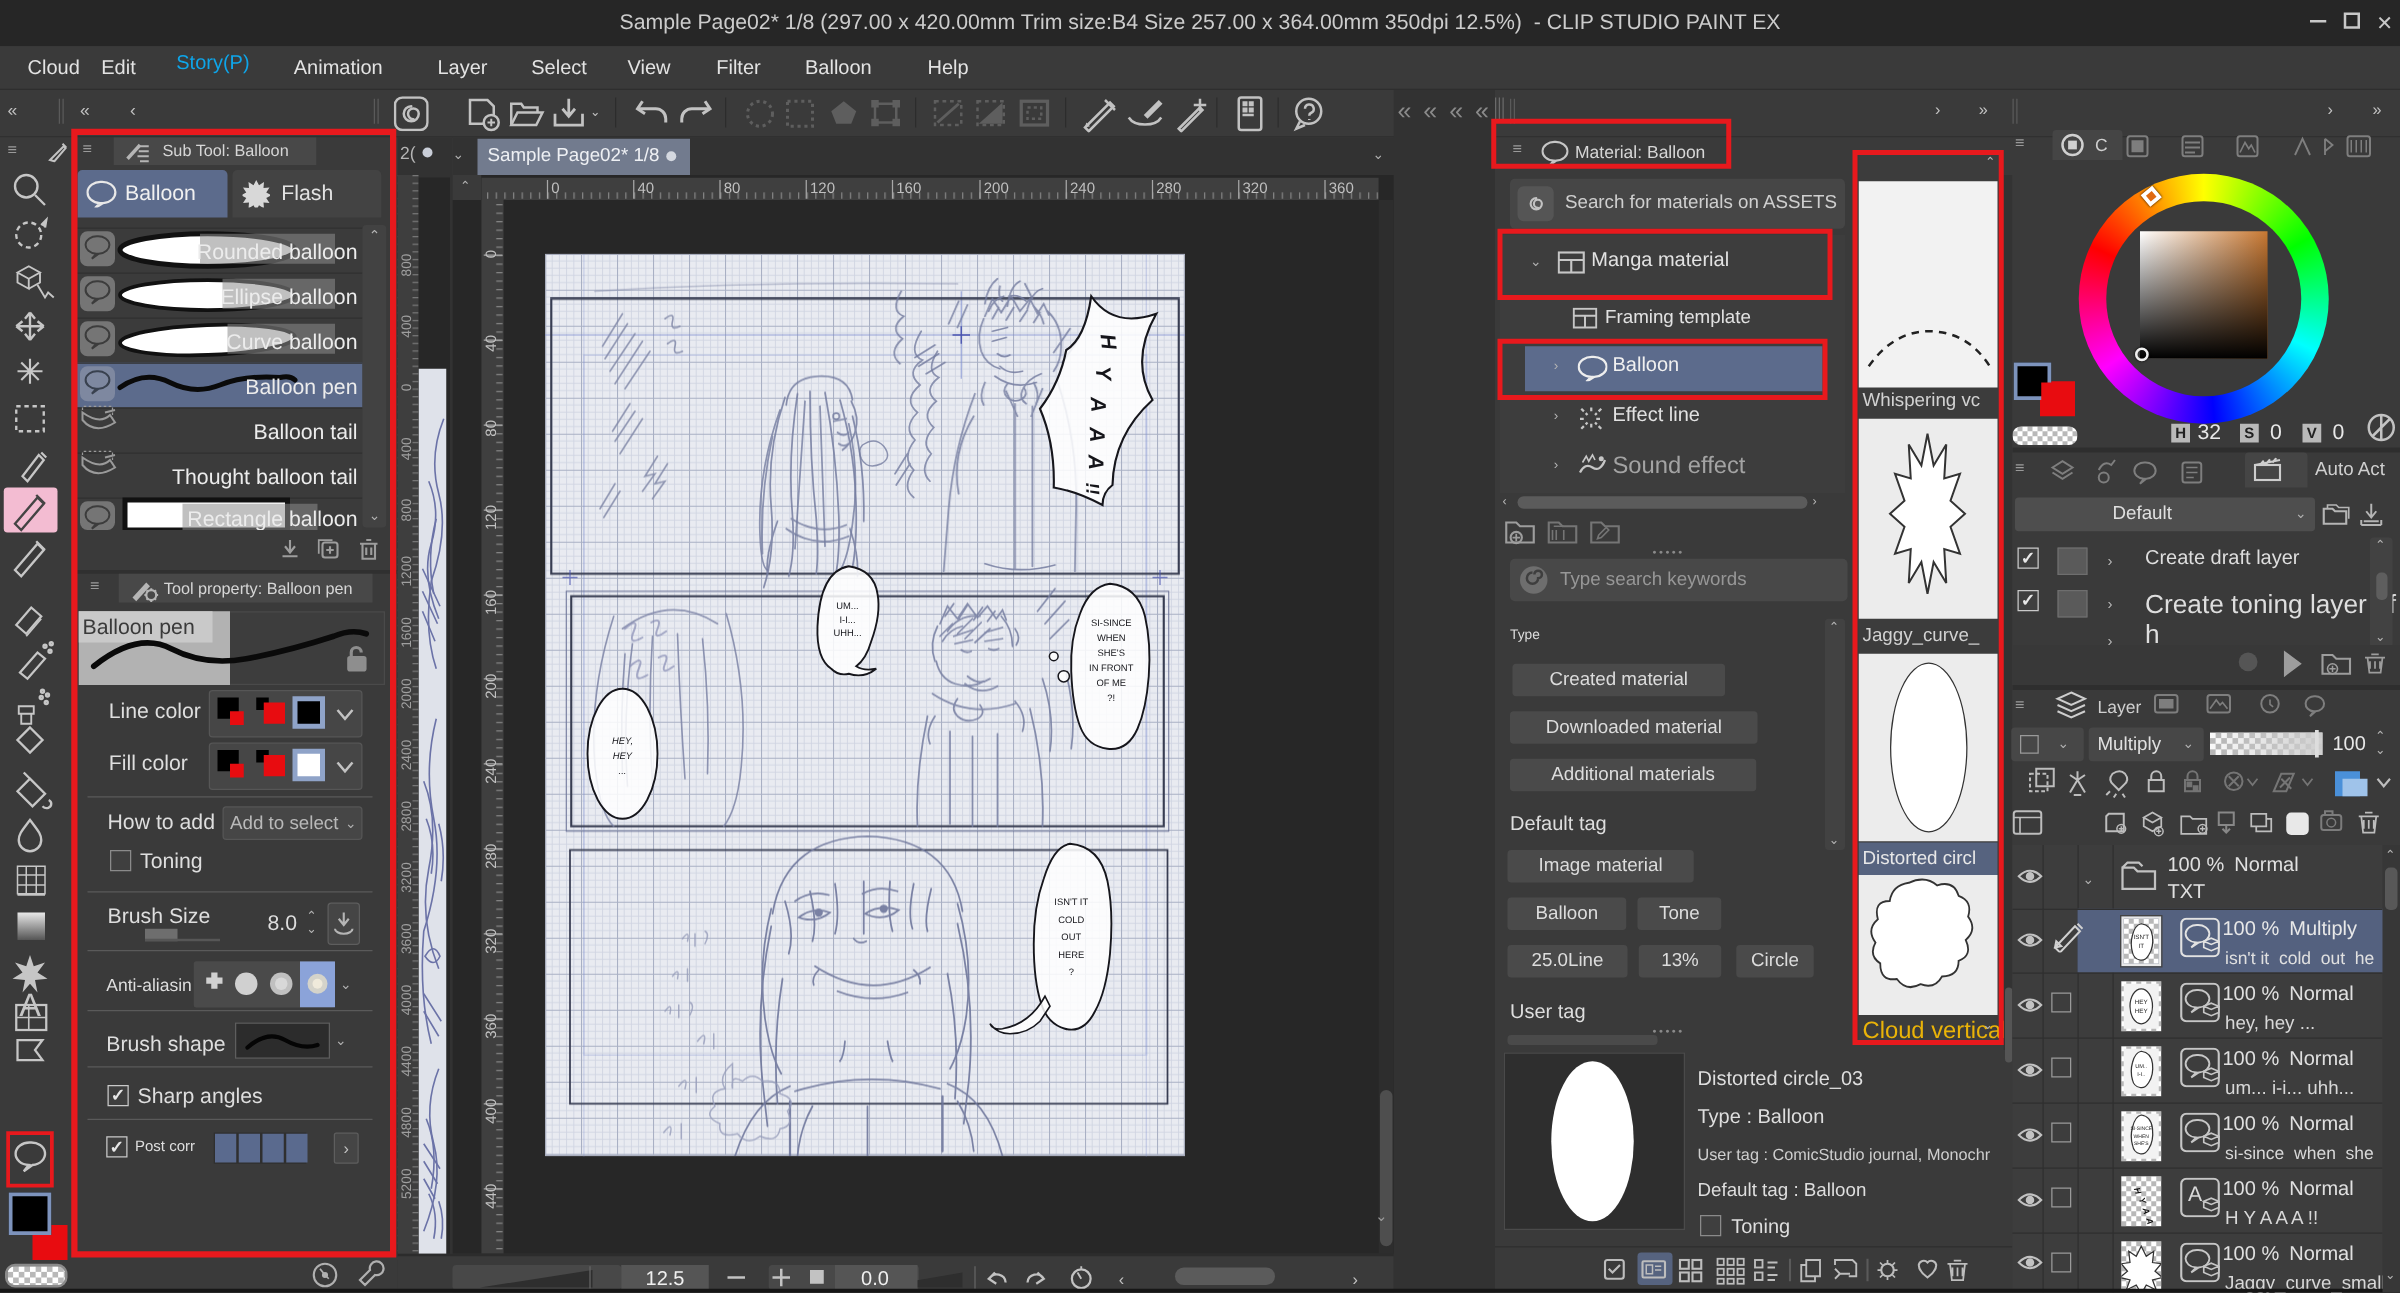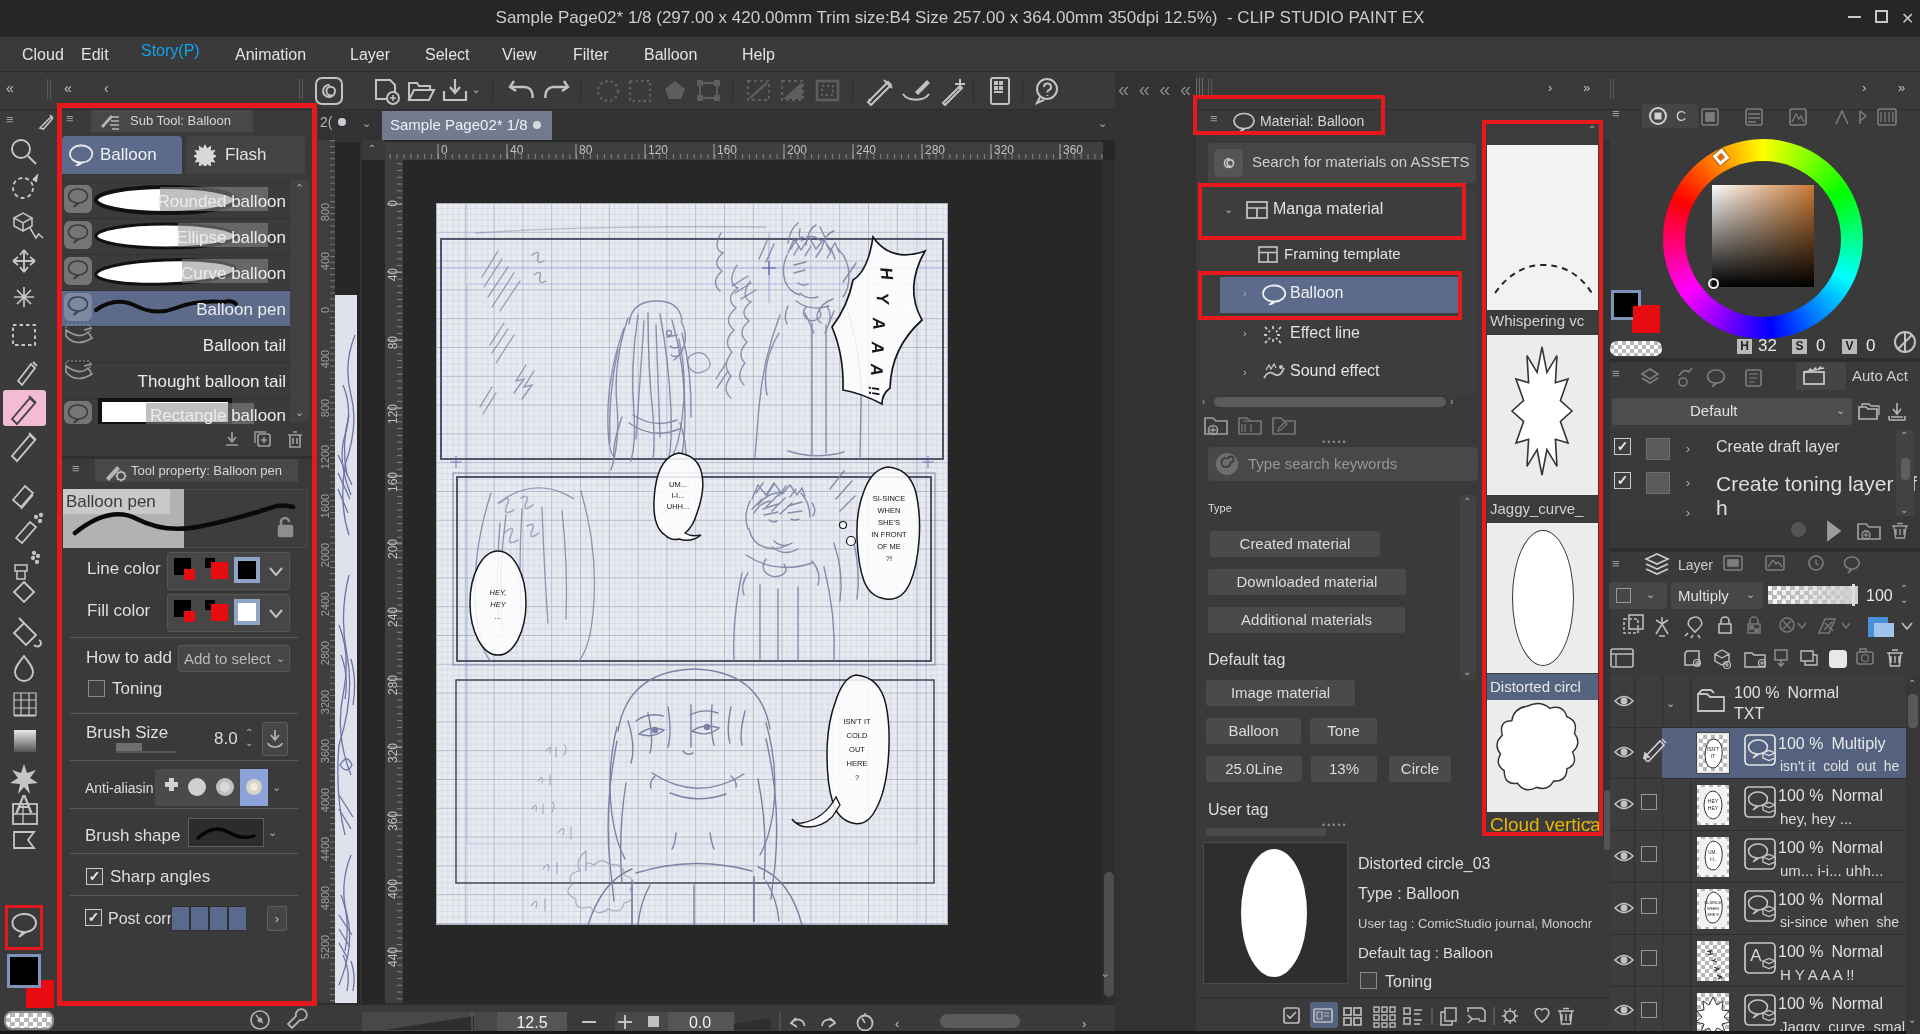--- a/index.html
+++ b/index.html
@@ -373,21 +373,21 @@
 <div class="a" style="left:188px;top:818px;width:76px;height:29px;background:#2c2c2c;border:1px solid #5e5e5e"></div>
 <svg class="a" style="left:190px;top:820px" width="72" height="25" viewBox="0 0 72 25">
     <path d="M8 18 q16 -14 30 -6 t26 4" fill="none" stroke="#050505" stroke-width="3.4" stroke-linecap="round"></path>
   </svg>
 <div class="a chev" style="left:268px;top:826px">⌄</div>
 <div class="a" style="left:70px;top:853px;width:228px;height:1px;background:#5a5a5a"></div>
 <div class="a chkon" style="left:86px;top:868px">✓</div>
 <div class="a" style="left:110px;top:867px;font-size:17px;color:#dedede">Sharp angles</div>
 <div class="a" style="left:70px;top:895px;width:228px;height:1px;background:#5a5a5a"></div>
 <div class="a chkon" style="left:85px;top:909px">✓</div>
-<div class="a" style="left:108px;top:910px;font-size:16px;color:#dedede">Post corr</div>
+<div class="a" style="left:108px;top:910px;font-size:12px;color:#dedede">Post corr</div>
 <div class="a" style="left:171px;top:906px;width:74px;height:25px;background:#2f2f2f"></div>
 <div class="a" style="left:172px;top:907px;width:17px;height:23px;background:#5a6a8e;box-shadow:19px 0 0 #5a6a8e,38px 0 0 #5a6a8e,57px 0 0 #5a6a8e"></div>
 <div class="a" style="left:267px;top:906px;width:20px;height:25px;background:#454545;border:1px solid #5e5e5e;border-radius:2px;color:#c2c2c2;font-size:13px;text-align:center;line-height:23px">›</div>
 <svg class="a" style="left:248px;top:1008px" width="64" height="24" viewBox="0 0 64 24">
     <g fill="none" stroke="#b0b0b0" stroke-width="1.7">
       <circle cx="12" cy="12" r="9"></circle>
       <path d="M12 12 l-4 -5 M12 12 l3 3" stroke-width="1.4"></path>
       <circle cx="12" cy="12" r="1.6" fill="#b0b0b0"></circle>
       <path d="M44 20 l8 -8 a5.5 5.5 0 1 0 -4 -4 l-8 8 z" stroke-width="1.8"></path>
     </g>
@@ -789,21 +789,21 @@
       <path d="M3 3 l5 5 M19 3 l-5 5 M3 19 l5 -5 M19 19 l-5 -5 M11 2 v5 M11 15 v5 M2 11 h5 M15 11 h5" stroke-dasharray="3 2"></path>
     </g>
   </svg>
 <div class="a" style="left:1290px;top:324px;font-size:16px;color:#e2e2e2">Effect line</div>
 <div class="a chev" style="left:1243px;top:366px;font-size:11px">›</div>
 <svg class="a" style="left:1262px;top:362px" width="24" height="22" viewBox="0 0 24 22">
     <path d="M2 16 q4 -8 10 -4 t10 -6" fill="none" stroke="#c6c6c6" stroke-width="1.8"></path>
     <path d="M4 8 l3 -5 2 4 3 -5 2 4" fill="none" stroke="#c6c6c6" stroke-width="1.3"></path>
     <circle cx="19" cy="5" r="2" fill="#c6c6c6"></circle>
   </svg>
-<div class="a" style="left:1290px;top:362px;font-size:16px;color:#e5e5e5">Sound effect</div>
+<div class="a" style="left:1290px;top:362px;font-size:19px;color:#a3a3a3">Sound effect</div>
 <div class="a" style="left:1200px;top:395px;width:276px;height:15px;background:#3a3a3a"></div>
 <div class="a chev" style="left:1202px;top:396px;font-size:10px">‹</div>
 <div class="a" style="left:1214px;top:397px;width:232px;height:10px;background:#5b5b5b;border-radius:5px"></div>
 <div class="a chev" style="left:1450px;top:396px;font-size:10px">›</div>
 <svg class="a" style="left:1203px;top:412px" width="96" height="26" viewBox="0 0 96 26">
     <g fill="none" stroke="#9d9d9d" stroke-width="1.7">
       <path d="M2 6 h8 l3 3 h11 v13 h-22 z"></path>
       <circle cx="10" cy="18" r="4.5"></circle>
       <path d="M10 15 v6 M7 18 h6" stroke-width="1.4"></path>
     </g>

